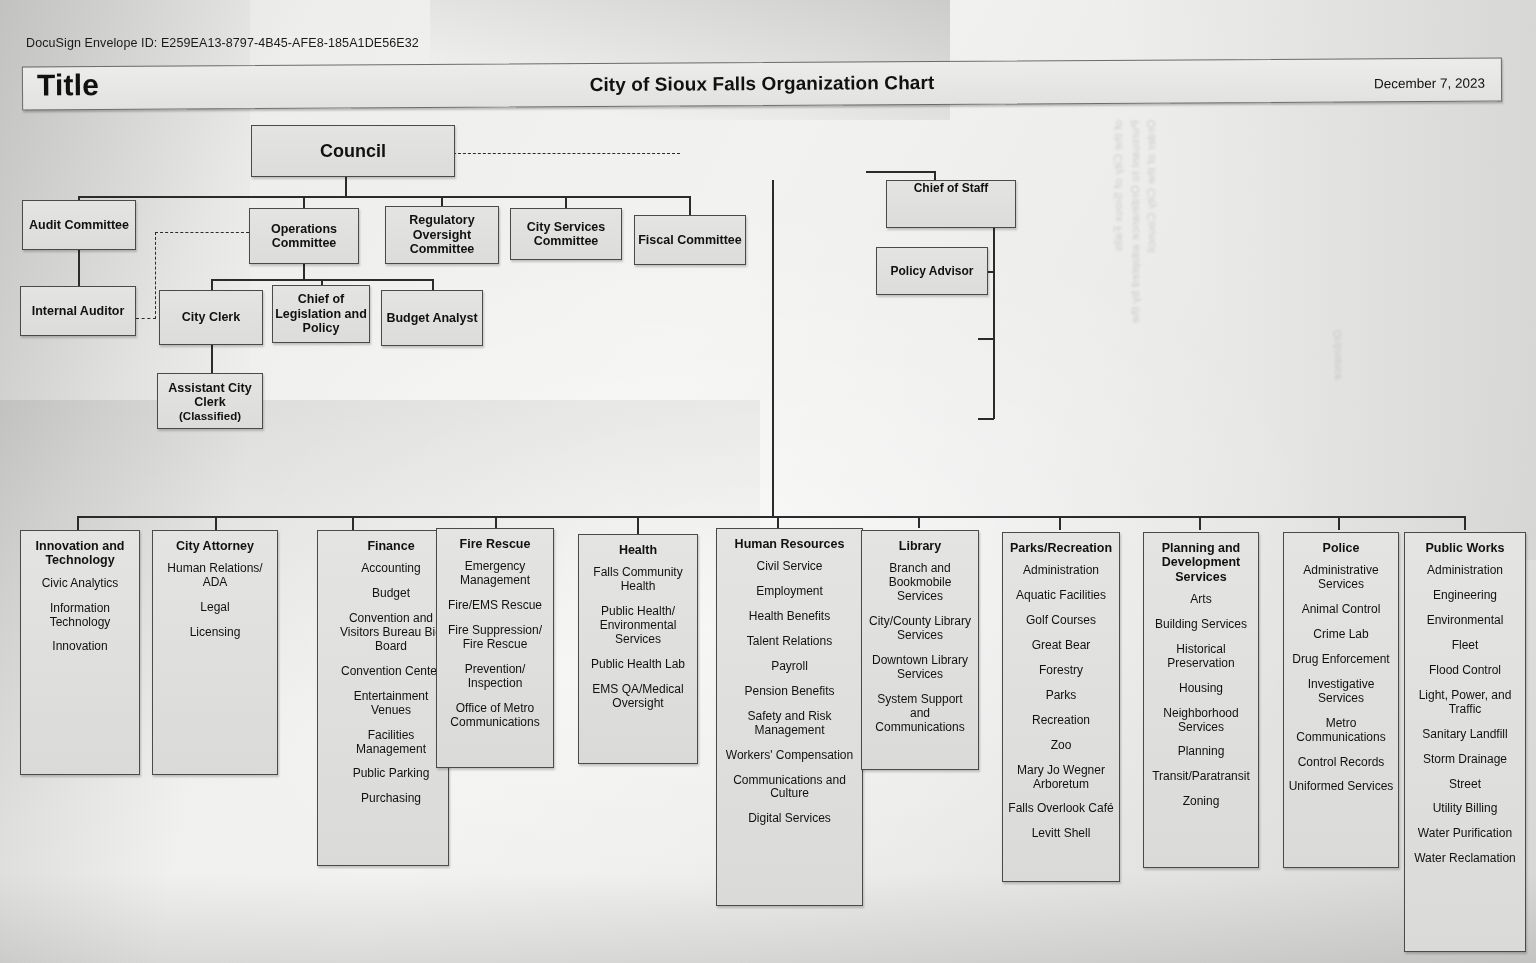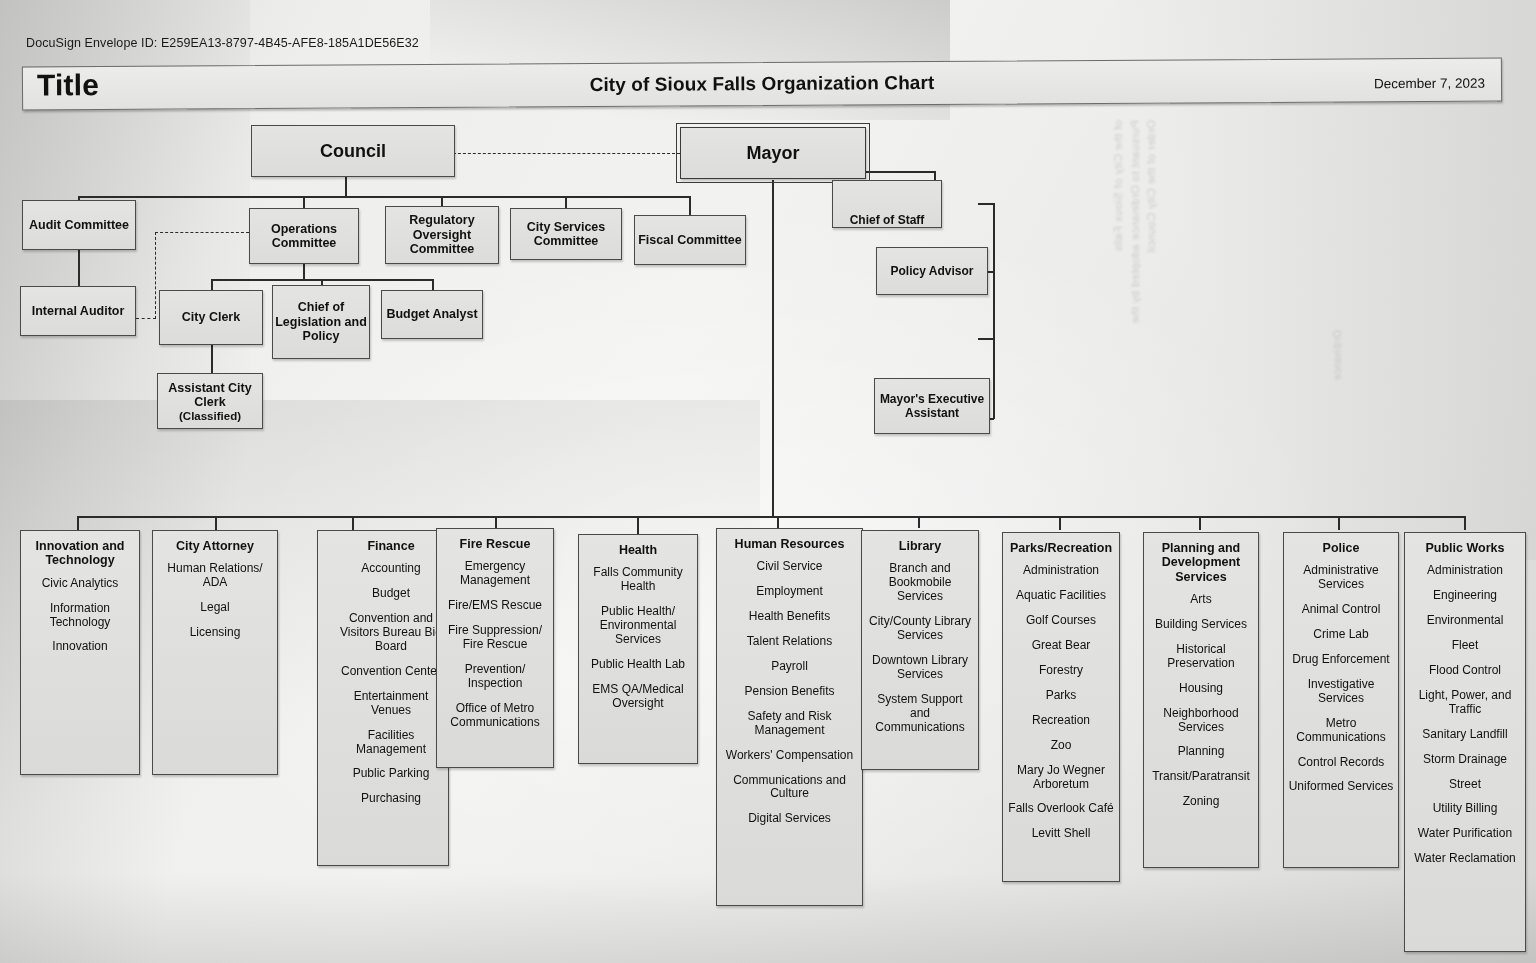--- a/index.html
+++ b/index.html
@@ -144,23 +144,20 @@
   <div class="ln lnv" style="left:918px;top:516px;height:12px;"></div>
   <div class="ln lnv" style="left:1059px;top:516px;height:14px;"></div>
   <div class="ln lnv" style="left:1199px;top:516px;height:14px;"></div>
   <div class="ln lnv" style="left:1338px;top:516px;height:14px;"></div>
   <div class="ln lnv" style="left:1464px;top:516px;height:14px;"></div>
 
   <div class="box" style="left:251px;top:125px;width:204px;height:52px;justify-content:center;">
     <div class="t1">Council</div>
   </div>
 
-  <div class="box dbl" style="left:680px;top:127px;width:186px;height:52px;justify-content:center;">
-    <div class="t1">Mayor</div>
-  </div>
 
   <div class="box" style="left:22px;top:200px;width:114px;height:50px;justify-content:center;">
     <div class="t2">Audit Committee</div>
   </div>
 
   <div class="box" style="left:20px;top:286px;width:116px;height:50px;justify-content:center;">
     <div class="t2">Internal Auditor</div>
   </div>
 
   <div class="box" style="left:249px;top:208px;width:110px;height:56px;justify-content:center;">
@@ -176,45 +173,42 @@
   </div>
 
   <div class="box" style="left:634px;top:215px;width:112px;height:50px;justify-content:center;">
     <div class="t2">Fiscal Committee</div>
   </div>
 
   <div class="box" style="left:159px;top:290px;width:104px;height:55px;justify-content:center;">
     <div class="t2">City Clerk</div>
   </div>
 
-  <div class="box" style="left:272px;top:285px;width:98px;height:74px;justify-content:center;">
+  <div class="box" style="left:272px;top:285px;width:98px;height:58px;justify-content:center;">
     <div class="t2 pre">Chief of<br>Legislation and<br>Policy</div>
   </div>
 
-  <div class="box" style="left:381px;top:290px;width:102px;height:49px;justify-content:center;">
+  <div class="box" style="left:381px;top:290px;width:102px;height:56px;justify-content:center;">
     <div class="t2">Budget Analyst</div>
   </div>
 
   <div class="box" style="left:157px;top:373px;width:106px;height:56px;justify-content:center;">
     <div class="t2 pre">Assistant City<br>Clerk</div>
     <div style="font-size:11.5px;font-weight:bold;">(Classified)</div>
   </div>
 
-  <div class="box" style="left:832px;top:180px;width:110px;height:48px;justify-content:flex-end;">
+  <div class="box" style="left:886px;top:180px;width:130px;height:48px;justify-content:flex-start;">
     <div class="t3">Chief of Staff</div>
   </div>
 
   <div class="box" style="left:876px;top:247px;width:112px;height:48px;justify-content:center;">
     <div class="t3">Policy Advisor</div>
   </div>
 
 
-  <div class="box" style="left:874px;top:378px;width:116px;height:56px;justify-content:center;">
-    <div class="t3 pre">Mayor's Executive<br>Assistant</div>
-  </div>
 
   <div id="dept-layer">
       <div class="dept" style="left: 20px; top: 530px; width: 120px; min-height: 245px;">
         <div class="dh">Innovation and Technology</div>
         <div class="di">Civic Analytics</div>
         <div class="di">Information Technology</div>
         <div class="di">Innovation</div>
       </div>
       <div class="dept" style="left: 152px; top: 530px; width: 126px; min-height: 245px;">
         <div class="dh">City Attorney</div>

